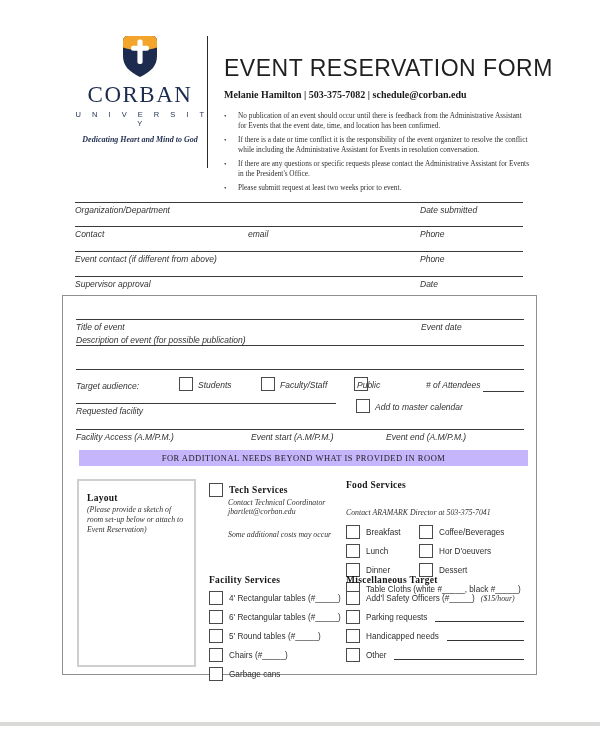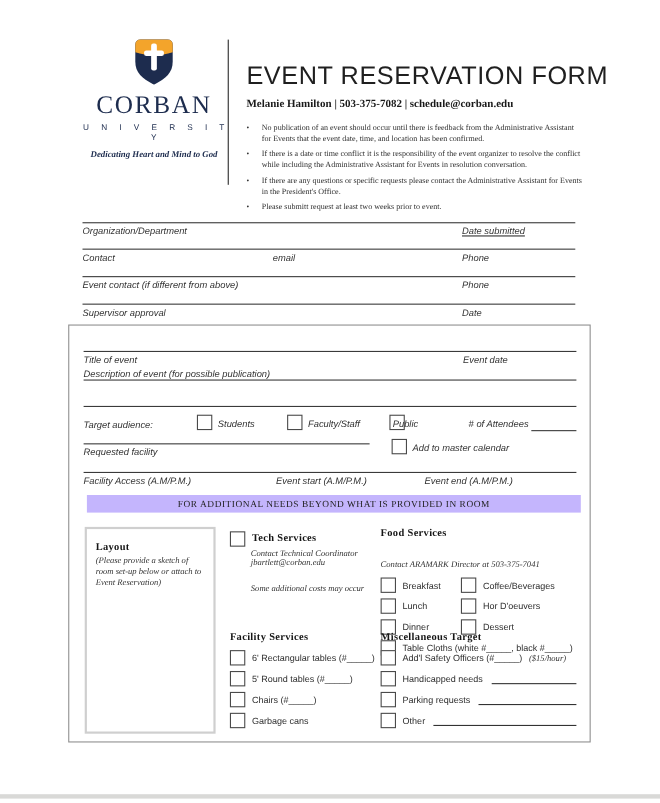--- a/index.html
+++ b/index.html
@@ -83,21 +83,21 @@
         </div>
       <div class="bullet">
           <span class="dot">•</span>
           <span class="btxt">Please submitt request at least two weeks prior to event.</span>
         </div>
     </div>
   </div>
 
   <div class="hline" style="left:75px;top:202px;width:448px;"></div>
   <span class="flabel" style="left:75px;top:205px;">Organization/Department</span>
-  <span class="flabel" style="left:420px;top:205px;text-decoration:underline;">Date submitted</span>
+  <span class="flabel" style="left:420px;top:205px;">Date submitted</span>
 
   <div class="hline" style="left:75px;top:226px;width:448px;"></div>
   <span class="flabel" style="left:75px;top:229px;">Contact</span>
   <span class="flabel" style="left:248px;top:229px;">email</span>
   <span class="flabel" style="left:420px;top:229px;">Phone</span>
 
   <div class="hline" style="left:75px;top:251px;width:448px;"></div>
   <span class="flabel" style="left:75px;top:254px;">Event contact (if different from above)</span>
   <span class="flabel" style="left:420px;top:254px;">Phone</span>
 
@@ -188,20 +188,24 @@
       <div class="cb-row">
           <span class="cb"></span>
           <span class="sans-label">Table Cloths (white #_____, black #_____)</span>
         </div>
     </div>
 
     <div class="col" style="left:146px;top:279px;width:132px;">
       <div class="serif-head" style="margin-bottom:6px;">Facility Services</div>
       <div class="cb-row">
           <span class="cb"></span>
+          <span class="sans-label">4' Rectangular tables (#_____)</span>
+        </div>
+      <div class="cb-row">
+          <span class="cb"></span>
           <span class="sans-label">6' Rectangular tables (#_____)</span>
         </div>
       <div class="cb-row">
           <span class="cb"></span>
           <span class="sans-label">5' Round tables (#_____)</span>
         </div>
       <div class="cb-row">
           <span class="cb"></span>
           <span class="sans-label">Chairs (#_____)</span>
         </div>
@@ -213,30 +217,30 @@
 
     <div class="col" style="left:283px;top:279px;width:178px;">
       <div class="serif-head" style="margin-bottom:6px;">Miscellaneous Target</div>
       <div class="cb-row">
         <span class="cb"></span>
         <span class="sans-label">Add'l Safety Officers (#_____)</span>
         <span class="serif-it">($15/hour)</span>
       </div>
       <div class="cb-row">
         <span class="cb"></span>
+        <span class="sans-label">Parking requests</span>
+        <span class="tline"></span>
+      </div>
+      <div class="cb-row">
+        <span class="cb"></span>
         <span class="sans-label">Handicapped needs</span>
         <span class="tline"></span>
       </div>
       <div class="cb-row">
         <span class="cb"></span>
-        <span class="sans-label">Parking requests</span>
-        <span class="tline"></span>
-      </div>
-      <div class="cb-row">
-        <span class="cb"></span>
         <span class="sans-label">Other</span>
         <span class="tline"></span>
       </div>
     </div>
 
   </div>
 
   <div class="page-edge"></div>
 </div>
 

